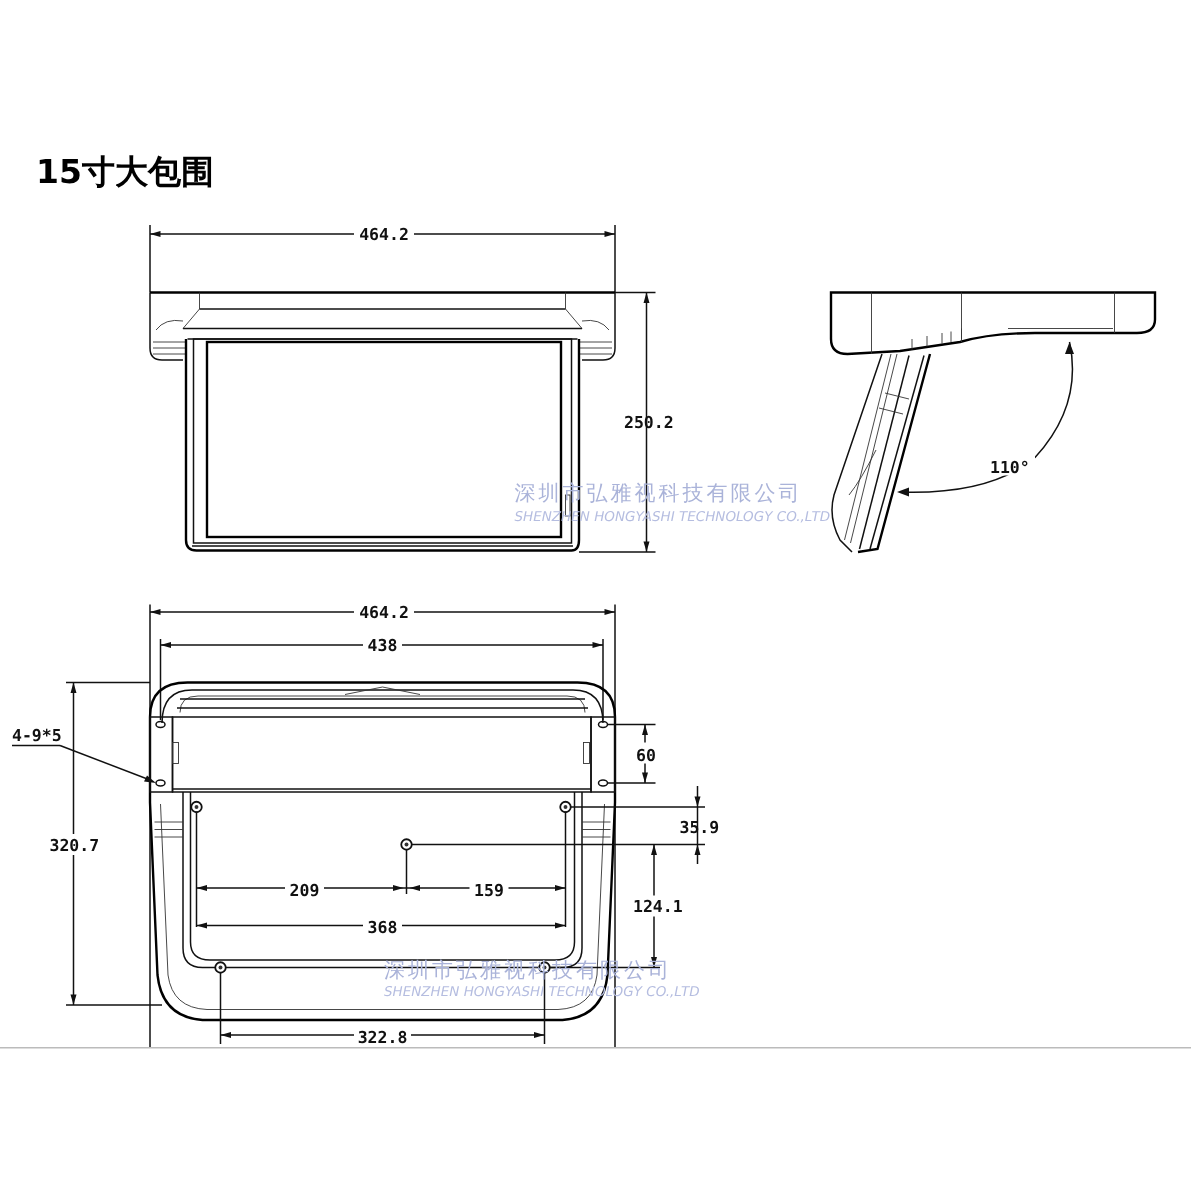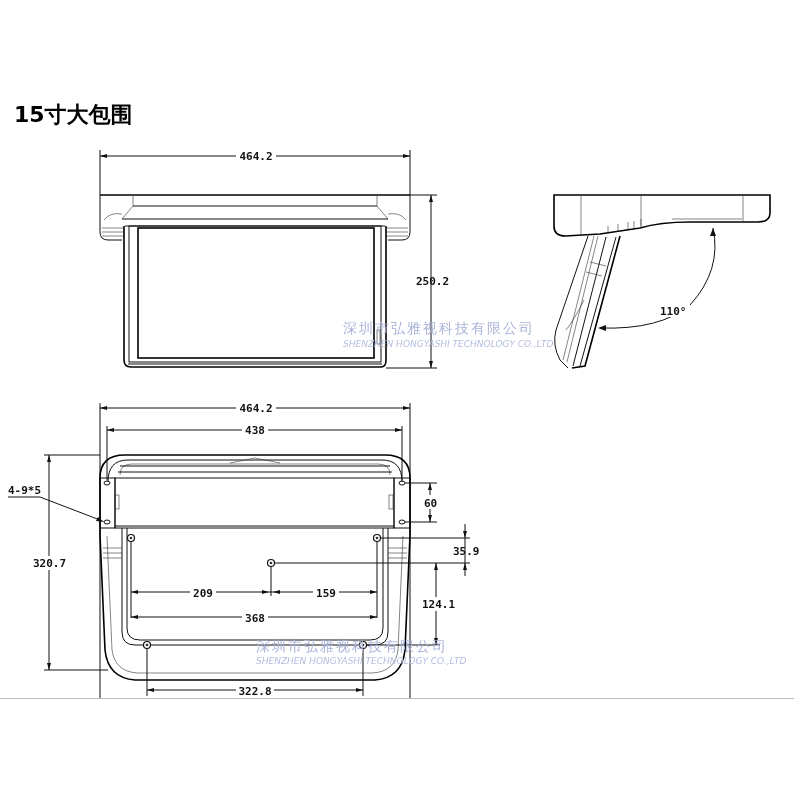--- a/index.html
+++ b/index.html
@@ -1,18 +1,18 @@
 <!DOCTYPE html>
 <html><head>
 <meta charset="utf-8">
 <style>
   html, body { margin: 0; padding: 0; background: #ffffff; }
   body { width: 794px; height: 794px; position: relative; overflow: hidden; }
   .title {
-    position: absolute; left: 14px; top: 100px;
+    position: absolute; left: 24px; top: 100px;
     font-family: "DejaVu Sans", sans-serif; font-weight: bold; font-size: 22px; color: #000;
     letter-spacing: 0px;
   }
   svg { position: absolute; left: 0; top: 0; }
   .dim { font-family: "DejaVu Sans Mono", monospace; font-size: 11px; font-weight: bold; fill: #111; }
   .wm-cn { font-family: "DejaVu Sans", sans-serif; font-size: 14px; fill: #aab3d9; letter-spacing: 2px; }
   .wm-en { font-family: "DejaVu Sans", sans-serif; font-size: 9px; font-style: italic; fill: #b5bde0; }
   .ln { stroke: #111; stroke-width: 1; fill: none; }
   .thin { stroke: #333; stroke-width: 0.6; fill: none; }
   .thk { stroke: #000; stroke-width: 1.6; fill: none; }

